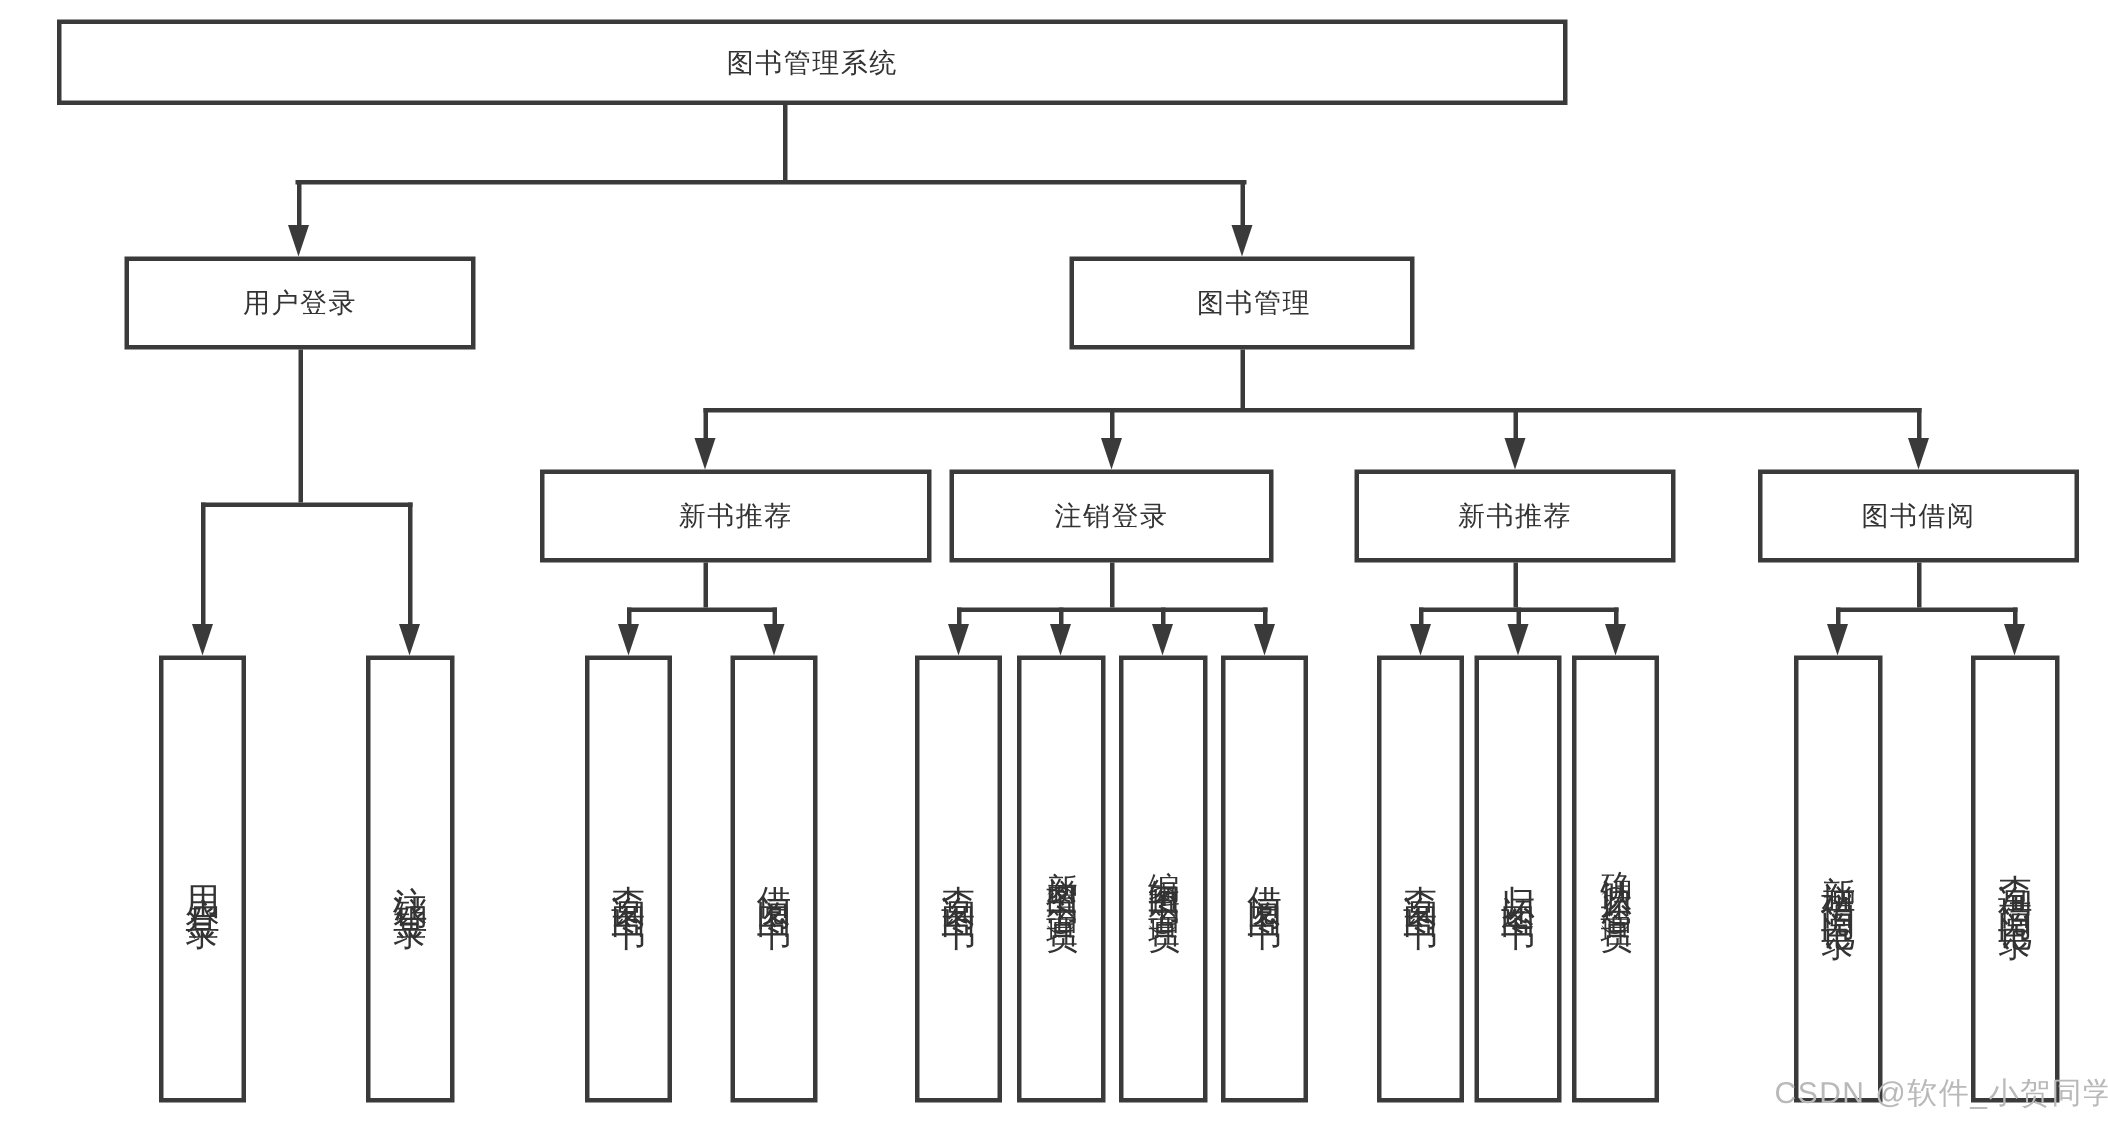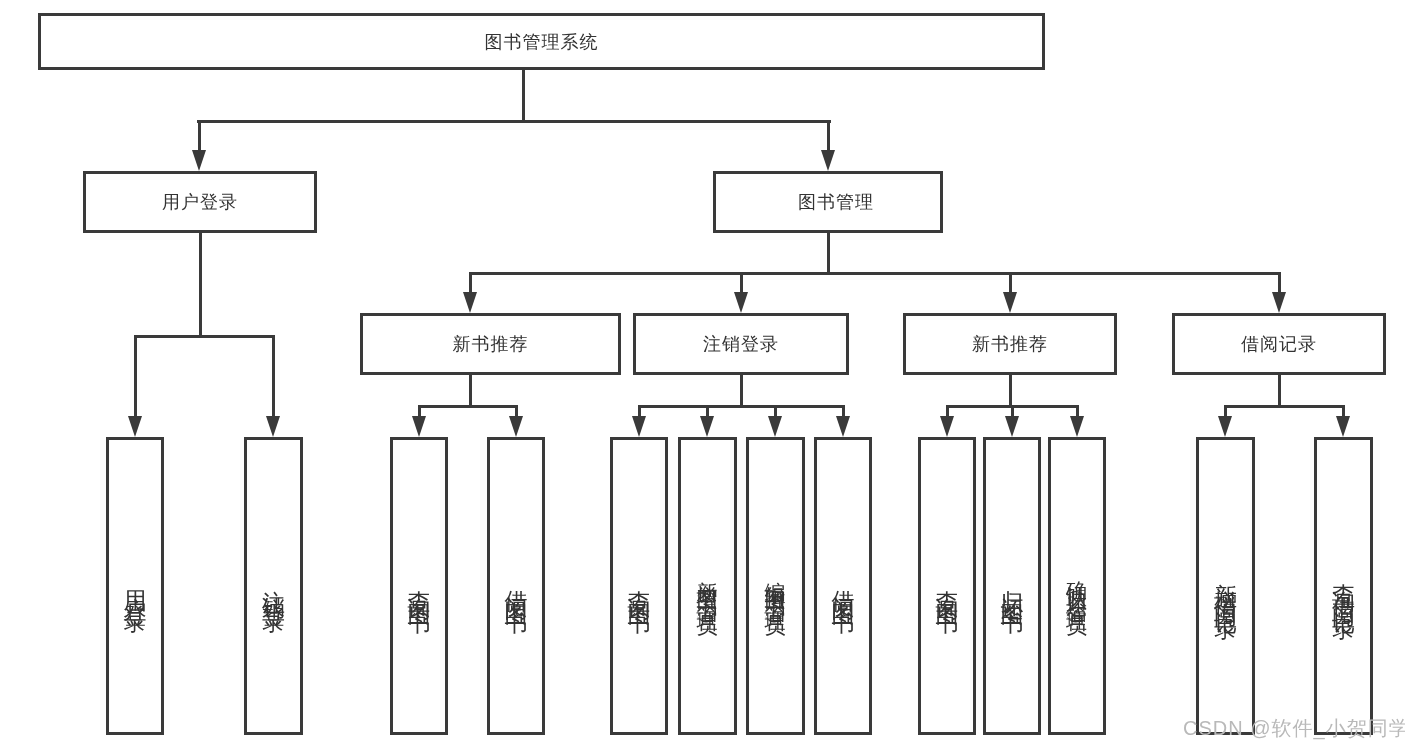--- a/index.html
+++ b/index.html
@@ -56,21 +56,21 @@
 
 <div class="node hnode" style="left:633px; top:313px; width:216px; height:62px;">
   <span>注销登录</span>
 </div>
 
 <div class="node hnode" style="left:903px; top:313px; width:214px; height:62px;">
   <span>新书推荐</span>
 </div>
 
 <div class="node hnode" style="left:1172px; top:313px; width:214px; height:62px;">
-  <span>借阅记录</span>
+  <span>图书借阅</span>
 </div>
 
 <div class="node leaf" style="left:106px; top:437px; width:58px; height:298px;">
   <span>用户登录</span>
 </div>
 
 <div class="node leaf" style="left:244px; top:437px; width:59px; height:298px;">
   <span>注销登录</span>
 </div>
 

